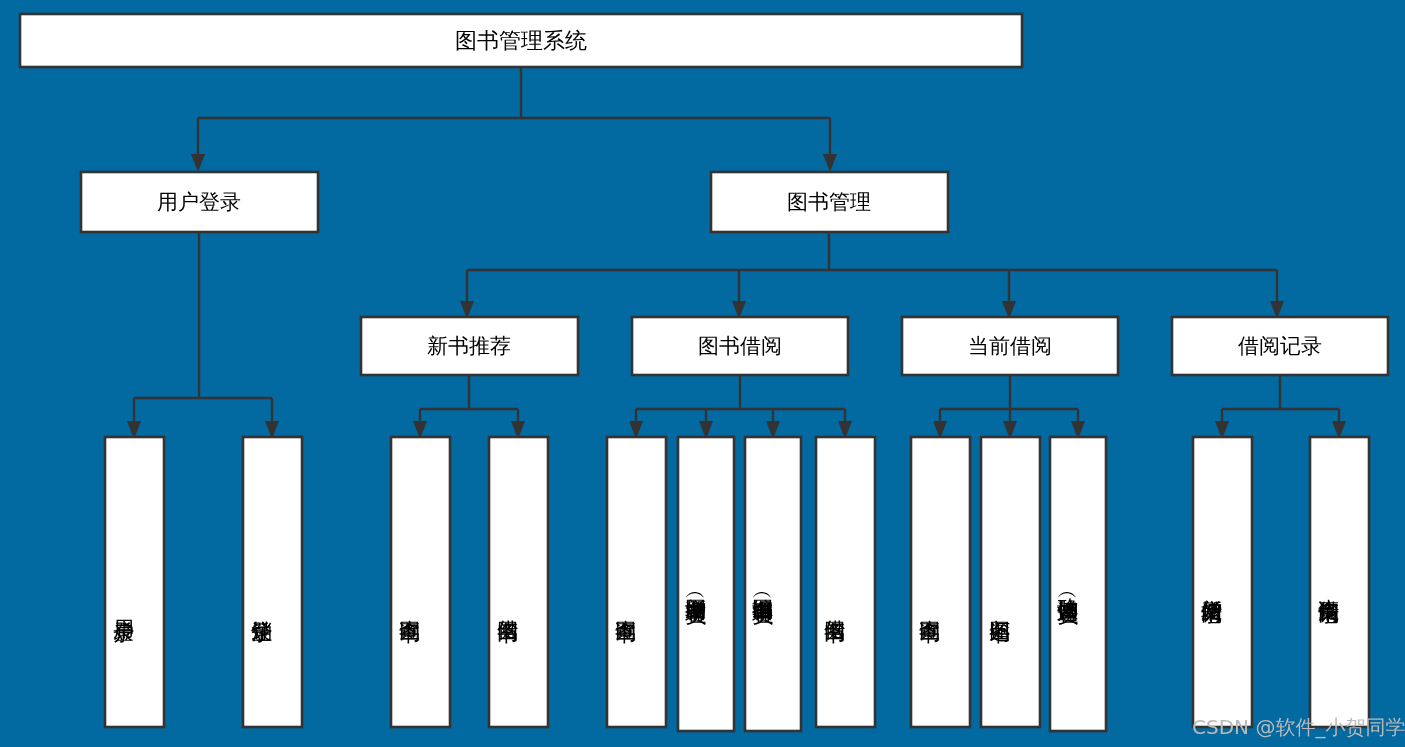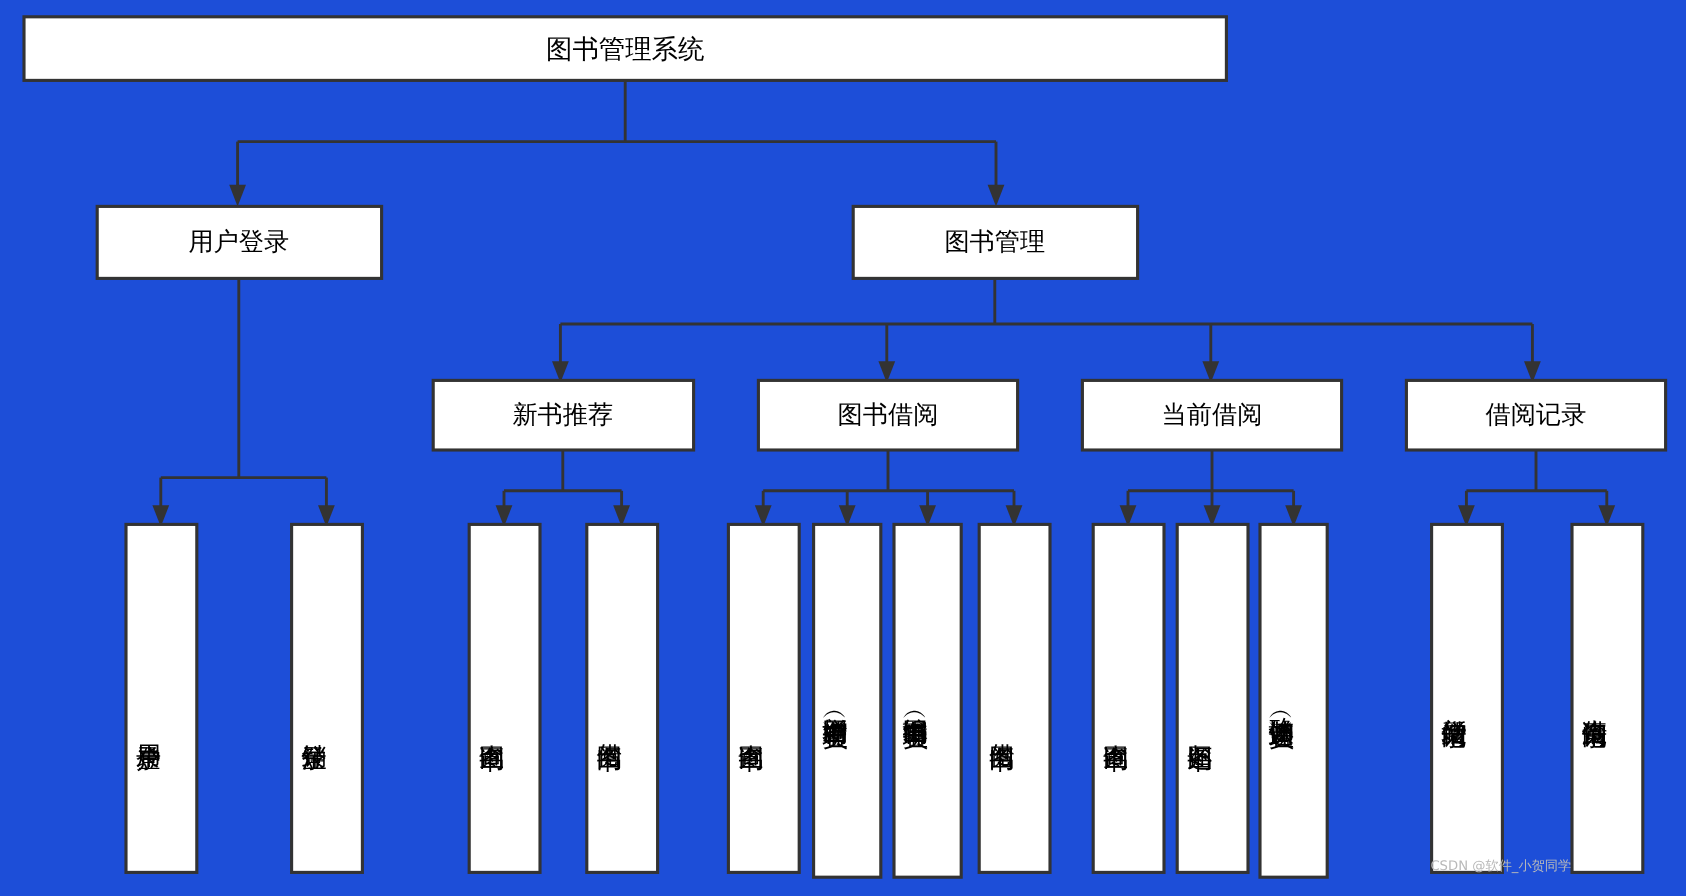--- a/index.html
+++ b/index.html
@@ -11,21 +11,21 @@
   body {
     width: 1405px;
     height: 747px;
     font-family: "DejaVu Sans", "Liberation Sans", sans-serif;
     overflow: hidden;
   }
   #diagram-root {
     position: relative;
     width: 1405px;
     height: 747px;
-    background: #1d4ed8;
+    background: #0369a1;
   }
   svg.diagram-canvas {
     position: absolute;
     top: 0;
     left: 0;
     width: 1405px;
     height: 747px;
     display: block;
   }
   .node-rect {
@@ -68,21 +68,21 @@
     letter-spacing: 1px;
     white-space: nowrap;
     text-align: center;
     pointer-events: none;
   }
   .watermark {
     position: absolute;
     left: 1192px;
     top: 714px;
     font-family: "DejaVu Sans", "Liberation Sans", sans-serif;
-    font-size: 11px;
+    font-size: 20px;
     color: #b9b9b9;
     white-space: nowrap;
   }
 </style>
 </head>
 <body>
 
 <div id="diagram-root">
 
   <svg class="diagram-canvas" viewBox="0 0 1405 747" xmlns="http://www.w3.org/2000/svg">

